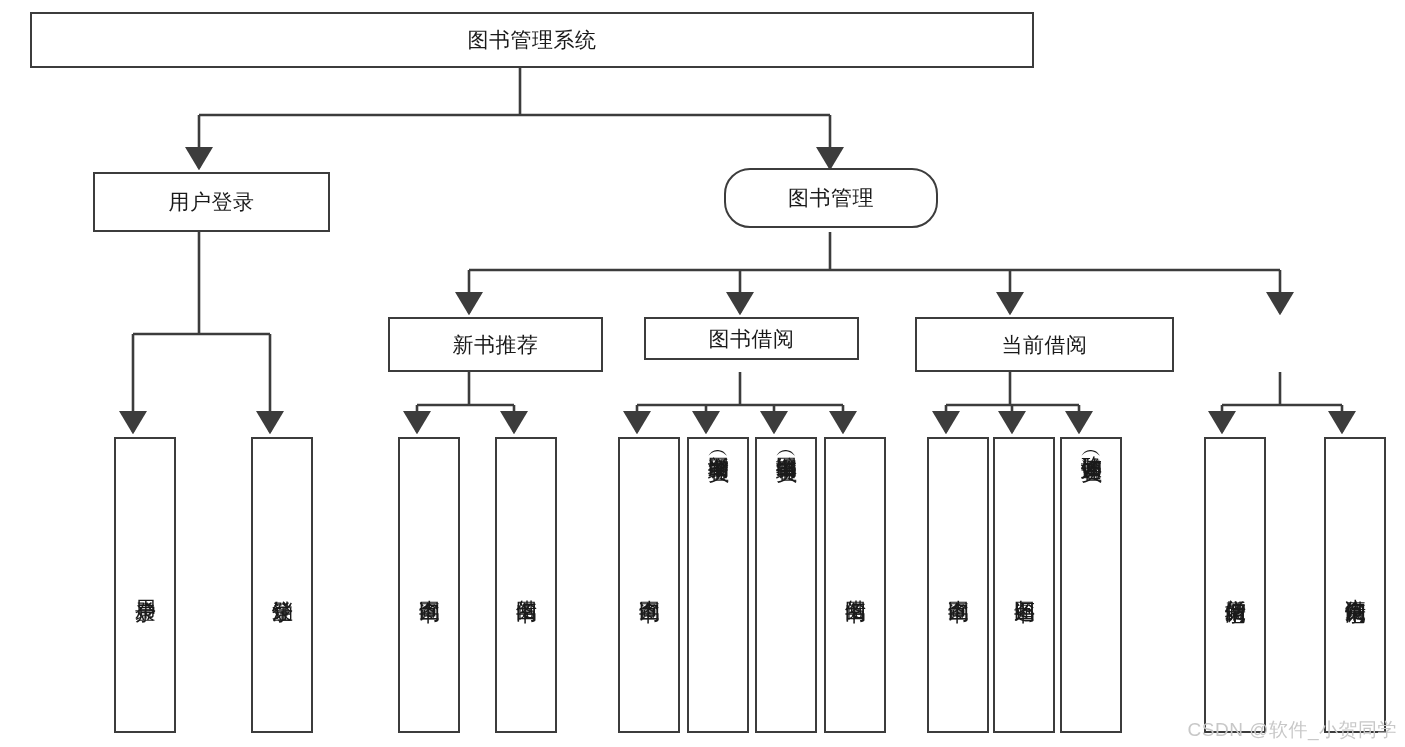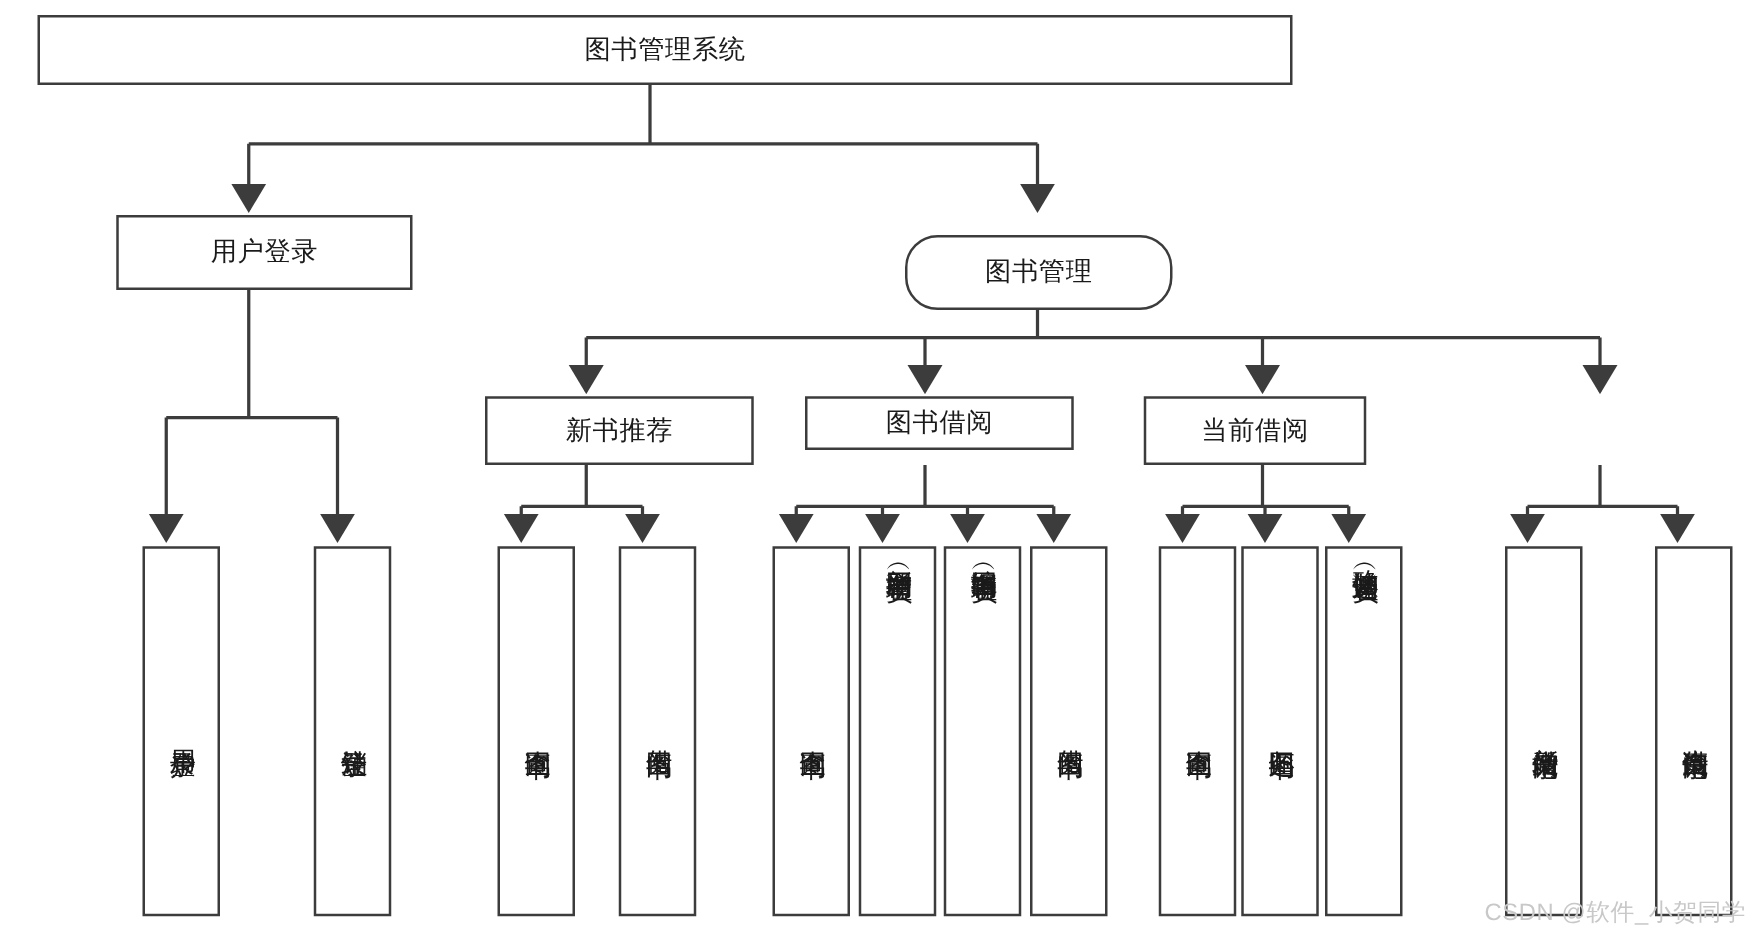--- a/index.html
+++ b/index.html
@@ -126,31 +126,31 @@
     </g>
   </svg>
 
   <div class="node-box" style="left:18px; top:12px; width:1004px; height:56px;">
     <span class="node-label-h">图书管理系统</span>
   </div>
 
   <div class="node-box" style="left:81px; top:172px; width:237px; height:60px;">
     <span class="node-label-h">用户登录</span>
   </div>
-  <div class="node-box" style="left:712px; top:188px; width:214px; height:60px;border-radius:26px;">
+  <div class="node-box" style="left:712px; top:168px; width:214px; height:60px;border-radius:26px;">
     <span class="node-label-h">图书管理</span>
   </div>
 
   <div class="node-box" style="left:376px; top:317px; width:215px; height:55px;">
     <span class="node-label-h">新书推荐</span>
   </div>
   <div class="node-box" style="left:632px; top:317px; width:215px; height:43px;">
     <span class="node-label-h">图书借阅</span>
   </div>
-  <div class="node-box" style="left:903px; top:317px; width:178px; height:55px;">
+  <div class="node-box" style="left:903px; top:317px; width:259px; height:55px;">
     <span class="node-label-h">当前借阅</span>
   </div>
 
   <div class="node-box leaf-box" style="left:102px; top:437px; width:62px; height:296px;">
     <span class="node-label-v">用户登录</span>
   </div>
   <div class="node-box leaf-box" style="left:239px; top:437px; width:62px; height:296px;">
     <span class="node-label-v">注销登录</span>
   </div>
 

